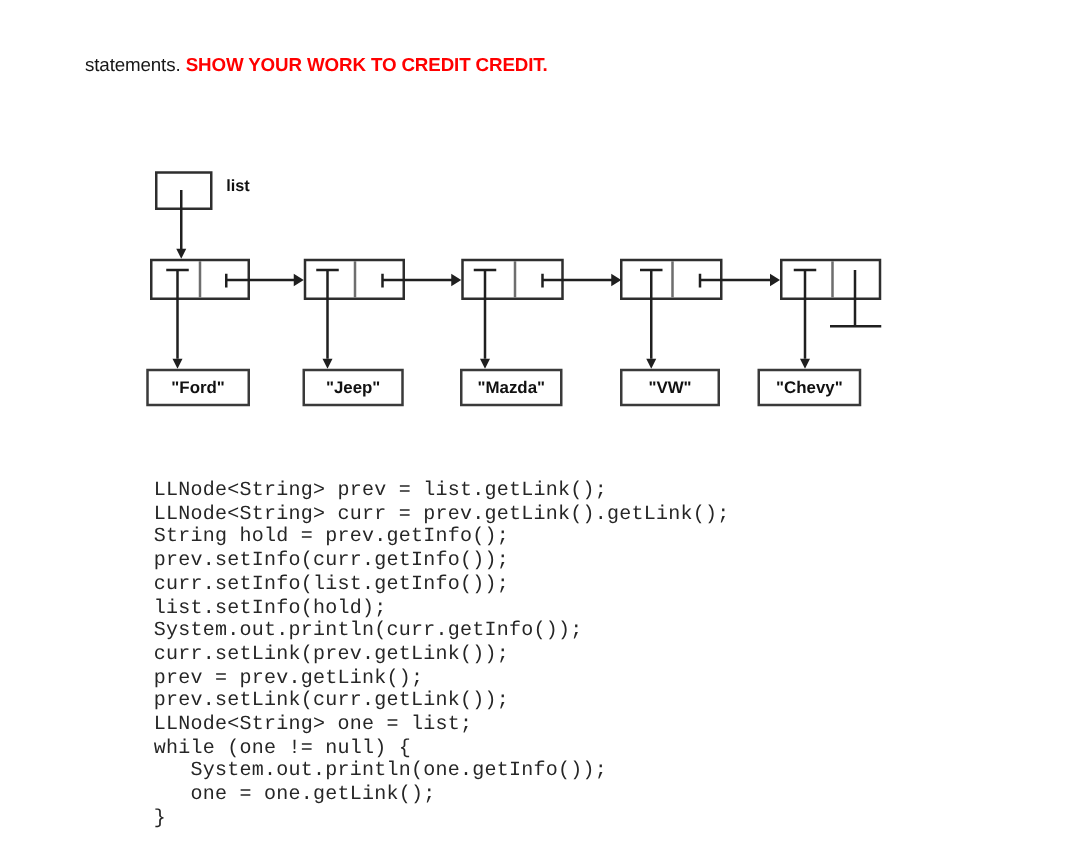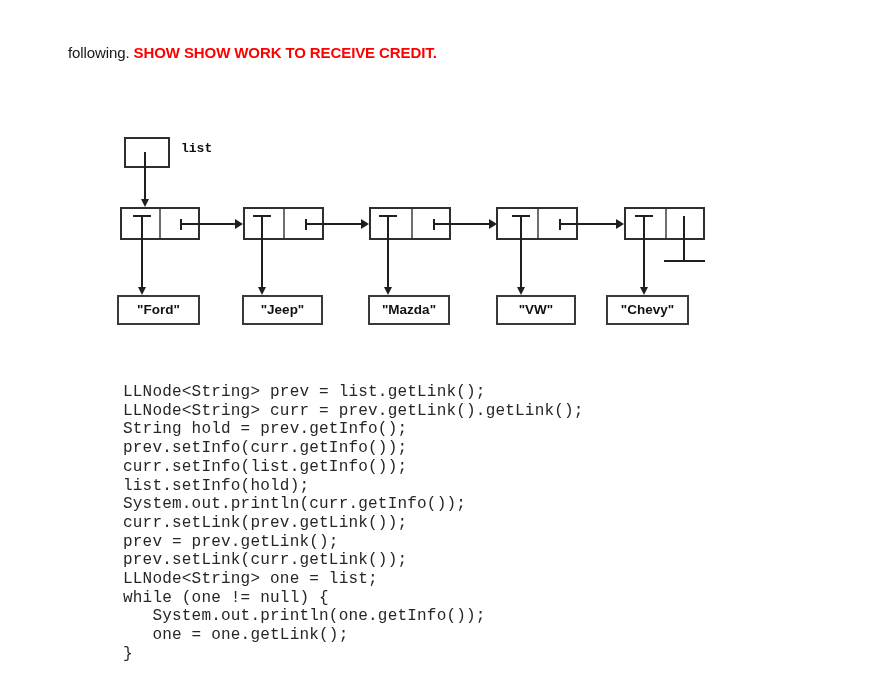--- a/index.html
+++ b/index.html
@@ -11,37 +11,37 @@
   .question { position:absolute; left:68px; top:41px; font-size:15px; line-height:23px; letter-spacing:-0.1px; color:#161616; }
   .question .em { color:var(--em,#ff0000); font-weight:bold; }
   
   .box   { position:absolute; box-sizing:border-box; border:2px solid #2e2e2e; background:#fff; }
   .vline { position:absolute; width:2px; background:#1f1f1f; }
   .hline { position:absolute; height:2px; background:#1f1f1f; }
   .arr-d { position:absolute; width:0; height:0; border-left:4px solid transparent; border-right:4px solid transparent; border-top:8px solid #1f1f1f; }
   .arr-r { position:absolute; width:0; height:0; border-top:5px solid transparent; border-bottom:5px solid transparent; border-left:8px solid #1f1f1f; }
   .node  { position:absolute; top:207px; height:33px; box-sizing:border-box; border:2px solid #2e2e2e; background:#fff; }
   .node .divider { position:absolute; top:0; width:2px; height:100%; background:#6e6e6e; }
-  .head-label { position:absolute; left:181px; top:141px; font-size:13px; font-weight:bold; color:#111;font-family:Liberation Mono, monospace; }
+  .head-label { position:absolute; left:181px; top:141px; font-size:13px; font-weight:bold; color:#111; }
   .car { position:absolute; top:295px; height:30px; box-sizing:border-box; border:2px solid #3a3a3a;
          font-size:13.5px; font-weight:bold; text-align:center; line-height:26px; color:#111; background:#fff; }
   
   .code {
     position:absolute; left:123px; top:383px;
     font-family:"Liberation Mono", monospace; font-size:16px; line-height:18.7px;
     letter-spacing:0.2px; white-space:pre; color:#262626;
   }
 </style>
 </head>
 <body>
 
 <div class="page" style="--em: #ff0000;">
 
   <div class="question">
-    <div><span>following. </span><span class="em">SHOW SHOW WORK TO RECEIVE CREDIT.</span></div>
+    <div><span>statements. </span><span class="em">SHOW YOUR WORK TO CREDIT CREDIT.</span></div>
   </div>
 
   <div>
 
     <div class="box" style="left:124px; top:137px; width:46px; height:31px;"></div>
     <div class="head-label">list</div>
     <div class="vline" style="left:144px; top:152px; height:48px;"></div>
     <div class="arr-d" style="left:141px; top:199px;"></div>
 
     <div class="node" style="left:120px; width:80px;">

